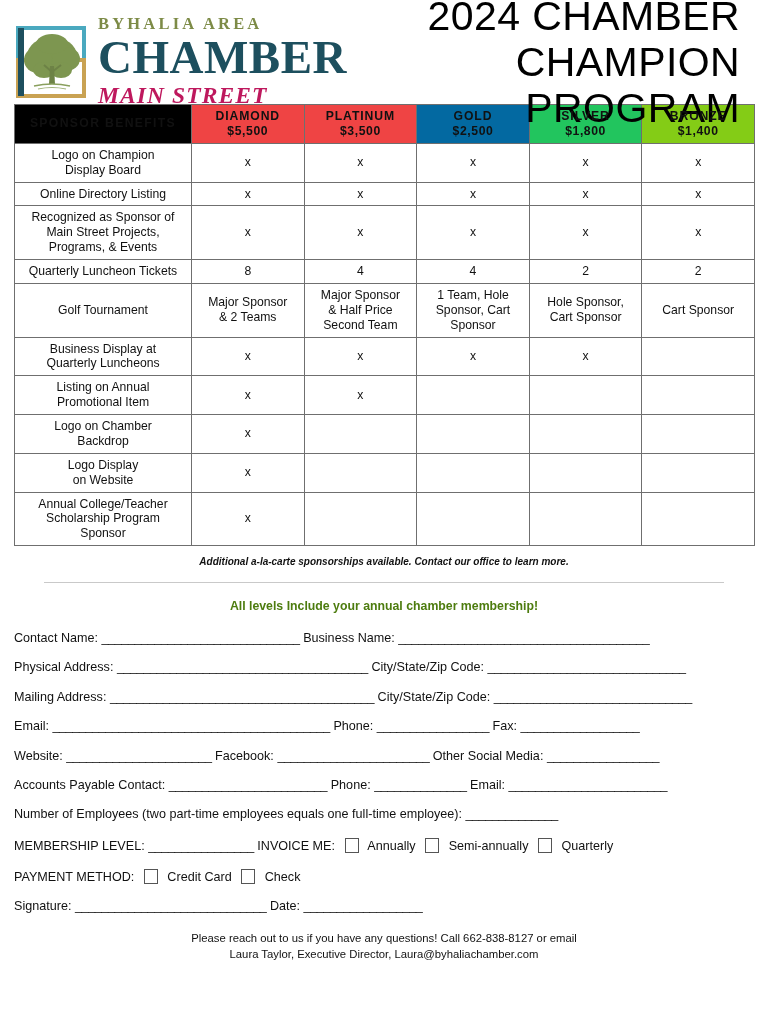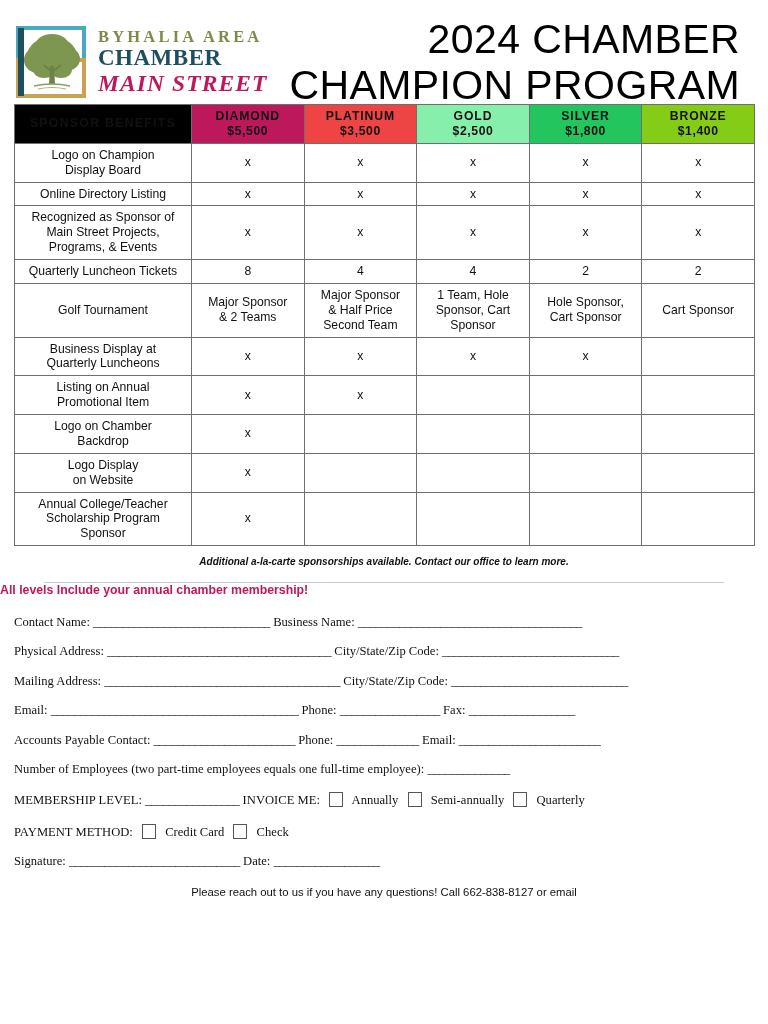--- a/index.html
+++ b/index.html
@@ -20,21 +20,21 @@
     height: 104px;
   }
   .logo-block { display: flex; align-items: center; flex: 0 0 auto; }
   .logo-mark { width: 78px; height: 80px; flex: 0 0 78px; }
   .logo-words { margin-left: 6px; line-height: 1; }
   .lw-top {
     font-size: 16.5px; font-weight: bold; color: #7d8b47;
     letter-spacing: 3.2px; font-family: "Liberation Serif", serif;
   }
   .lw-mid {
-    font-size: 23px; font-weight: bold; color: #1d4f5e;
+    font-size: 47px; font-weight: bold; color: #1d4f5e;
     letter-spacing: 0.5px; font-family: "Liberation Serif", serif;
     line-height: 1.02; margin-top: 1px;
   }
   .lw-bot {
     font-size: 23.5px; font-weight: bold; color: #be185d;
     letter-spacing: 1.1px; font-family: "Liberation Serif", serif;
     line-height: 1.05; margin-top: 1px; font-style: italic;
   }
   .doc-title {
     flex: 1 1 auto; text-align: right;
@@ -79,26 +79,26 @@
   
   .note-alacarte {
     text-align: center; font-style: italic; font-weight: bold;
     font-size: 10px; margin-top: 10px; color: #111;
   }
   .divider {
     height: 1px; background: #c9c9c9;
     margin: 15px 44px 0 44px;
   }
   .note-levels {
-    text-align: left; font-weight: bold; font-size: 12.3px;
-    color: #be185d;
-  }
-
-  
-  .form { padding: 0 14px; margin-top: 19px; font-family: Liberation Serif, serif; }
+    text-align: center; font-weight: bold; font-size: 12.3px;
+    margin-top: 16px; color: #4d7c0f;
+  }
+
+  
+  .form { padding: 0 14px; margin-top: 19px; }
   .frow {
     font-size: 12.6px; color: #111;
     margin-bottom: 15.5px; white-space: nowrap;
     line-height: 1.1;
   }
   .frow .lbl { }
   .frow .rule { letter-spacing: -0.4px; }
   .cbx {
     display: inline-block; width: 14px; height: 15px;
     border: 1.3px solid #555; vertical-align: -3px;
@@ -163,29 +163,29 @@
         <col class="c-label">
           <col class="c-tier">
           <col class="c-tier">
         <col class="c-tier">
           <col class="c-tier">
           <col class="c-tier">
       </colgroup>
       <thead>
         <tr>
           <th class="hdr-benefits">SPONSOR BENEFITS</th>
-          <th class="tier" id="th0" style="background: #be185d;">
+          <th class="tier" id="th0" style="background: #ef4444;">
               <div class="tname">DIAMOND</div>
               <div class="amt">$5,500</div>
             </th>
           <th class="tier" id="th1" style="background: #ef4444;">
               <div class="tname">PLATINUM</div>
               <div class="amt">$3,500</div>
             </th>
-          <th class="tier" id="th2" style="background: #86efac; margin-top: 38px;">
+          <th class="tier" id="th2" style="background: #0369a1; margin-top: 38px;">
               <div class="tname">GOLD</div>
               <div class="amt">$2,500</div>
             </th>
           <th class="tier" id="th3" style="background: #22c55e;">
               <div class="tname">SILVER</div>
               <div class="amt">$1,800</div>
             </th>
           <th class="tier" id="th4" style="background: #84cc16;">
               <div class="tname">BRONZE</div>
               <div class="amt">$1,400</div>
@@ -306,20 +306,28 @@
 
     <div class="frow">
       <span class="lbl">Email:</span>
       <span class="rule">__________________________________________</span>
       <span class="lbl">Phone:</span>
       <span class="rule">_________________</span>
       <span class="lbl">Fax:</span>
       <span class="rule">__________________</span>
     </div>
 
+    <div class="frow">
+      <span class="lbl">Website:</span>
+      <span class="rule">______________________</span>
+      <span class="lbl">Facebook:</span>
+      <span class="rule">_______________________</span>
+      <span class="lbl">Other Social Media:</span>
+      <span class="rule">_________________</span>
+    </div>
 
     <div class="frow">
       <span class="lbl">Accounts Payable Contact:</span>
       <span class="rule">________________________</span>
       <span class="lbl">Phone:</span>
       <span class="rule">______________</span>
       <span class="lbl">Email:</span>
       <span class="rule">________________________</span>
     </div>
 
@@ -351,15 +359,16 @@
     <div class="frow">
       <span class="lbl">Signature:</span>
       <span class="rule">_____________________________</span>
       <span class="lbl">Date:</span>
       <span class="rule">__________________</span>
     </div>
   </div>
 
   <div class="footer">
     <div>Please reach out to us if you have any questions!  Call 662-838-8127 or email</div>
+    <div>Laura Taylor, Executive Director, Laura@byhaliachamber.com</div>
   </div>
 
 </div>
 
 </body></html>

